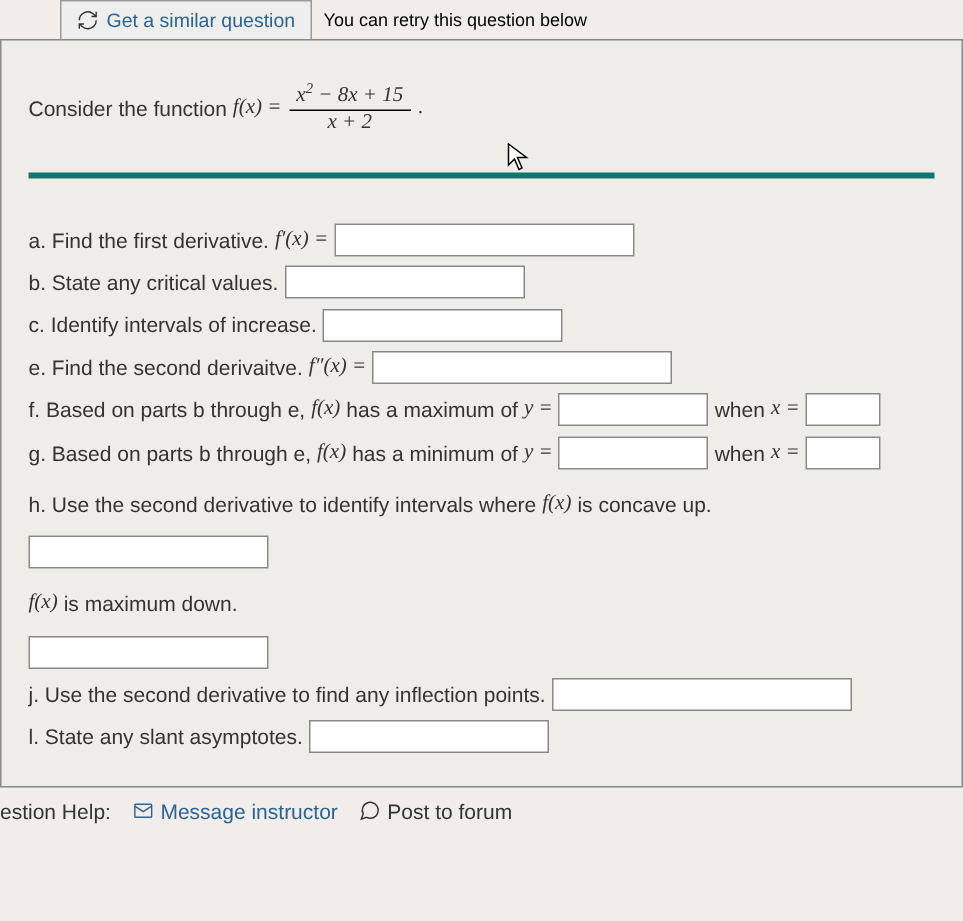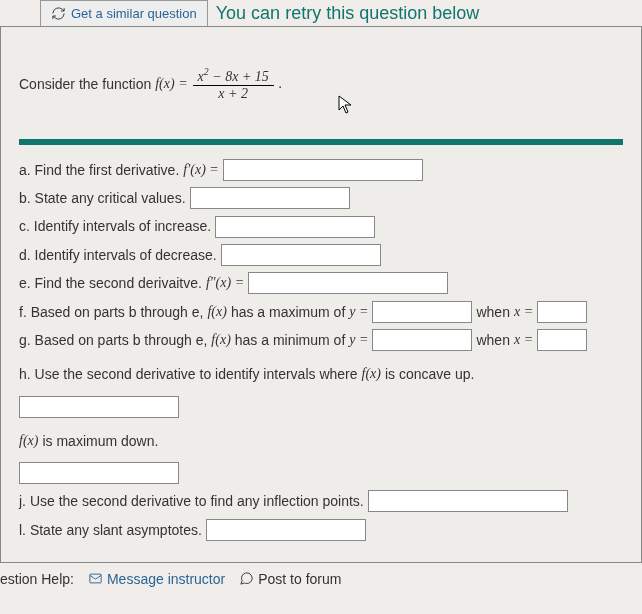--- a/index.html
+++ b/index.html
@@ -29,50 +29,50 @@
       color: #2a6496;
       display: flex;
       align-items: center;
       gap: 5px;
       cursor: pointer;
       border-bottom: none;
       justify-content: flex-end;
     }
     .retry-text {
       padding: 5px 8px;
-      font-size: 18px;
-      color: #0f766e;
+      font-size: 12px;
+      color: #000000;
       display: flex;
       align-items: center;
     }
     .main-panel {
       border: 1px solid #888;
       background: #efede9;
       margin: 0;
       padding: 15px 18px;
     }
     .formula-line {
       display: flex;
       align-items: center;
       margin: 12px 0 25px 0;
     }
     .math { font-family: "Times New Roman", serif; font-style: italic; }
     .frac {
       display: inline-block;
       text-align: center;
       vertical-align: middle;
-      margin: 12px 5px;
+      margin: 0 5px;
     }
     .frac .num { display: block; border-bottom: 1px solid #000; padding: 0 5px; }
     .frac .den { display: block; padding: 0 5px; }
     .sup { font-size: 0.7em; vertical-align: super; }
     .inner-box {
-      border-top: 6px solid #0f766e;
+      border-top: 4px solid #0f766e;
       margin-top: 10px;
-      padding-top: 8px;
+      padding-top: 24px;
     }
     .q-line {
       margin: 6px 0;
       display: flex;
       flex-wrap: wrap;
       align-items: center;
       gap: 4px;
       line-height: 1.6;
     }
     .q-line-col {
@@ -146,24 +146,20 @@
     <div class="q-line">
       <span>b. State any critical values.</span>
       <input type="text" class="w-med" style="">
     </div>
 
     <div class="q-line">
       <span>c. Identify intervals of increase.</span>
       <input type="text" class="w-med" style="">
     </div>
 
-    <div class="q-line">
-      <span>d. Identify intervals of decrease.</span>
-      <input type="text" class="w-med" style="">
-    </div>
 
     <div class="q-line">
       <span>e. Find the second derivaitve.</span>
       <span class="math">f″(x) =</span>
       <input type="text" class="w-long" style="">
     </div>
 
     <div class="q-line">
       <span>f. Based on parts b through e,</span>
       <span class="math">f(x)</span>

